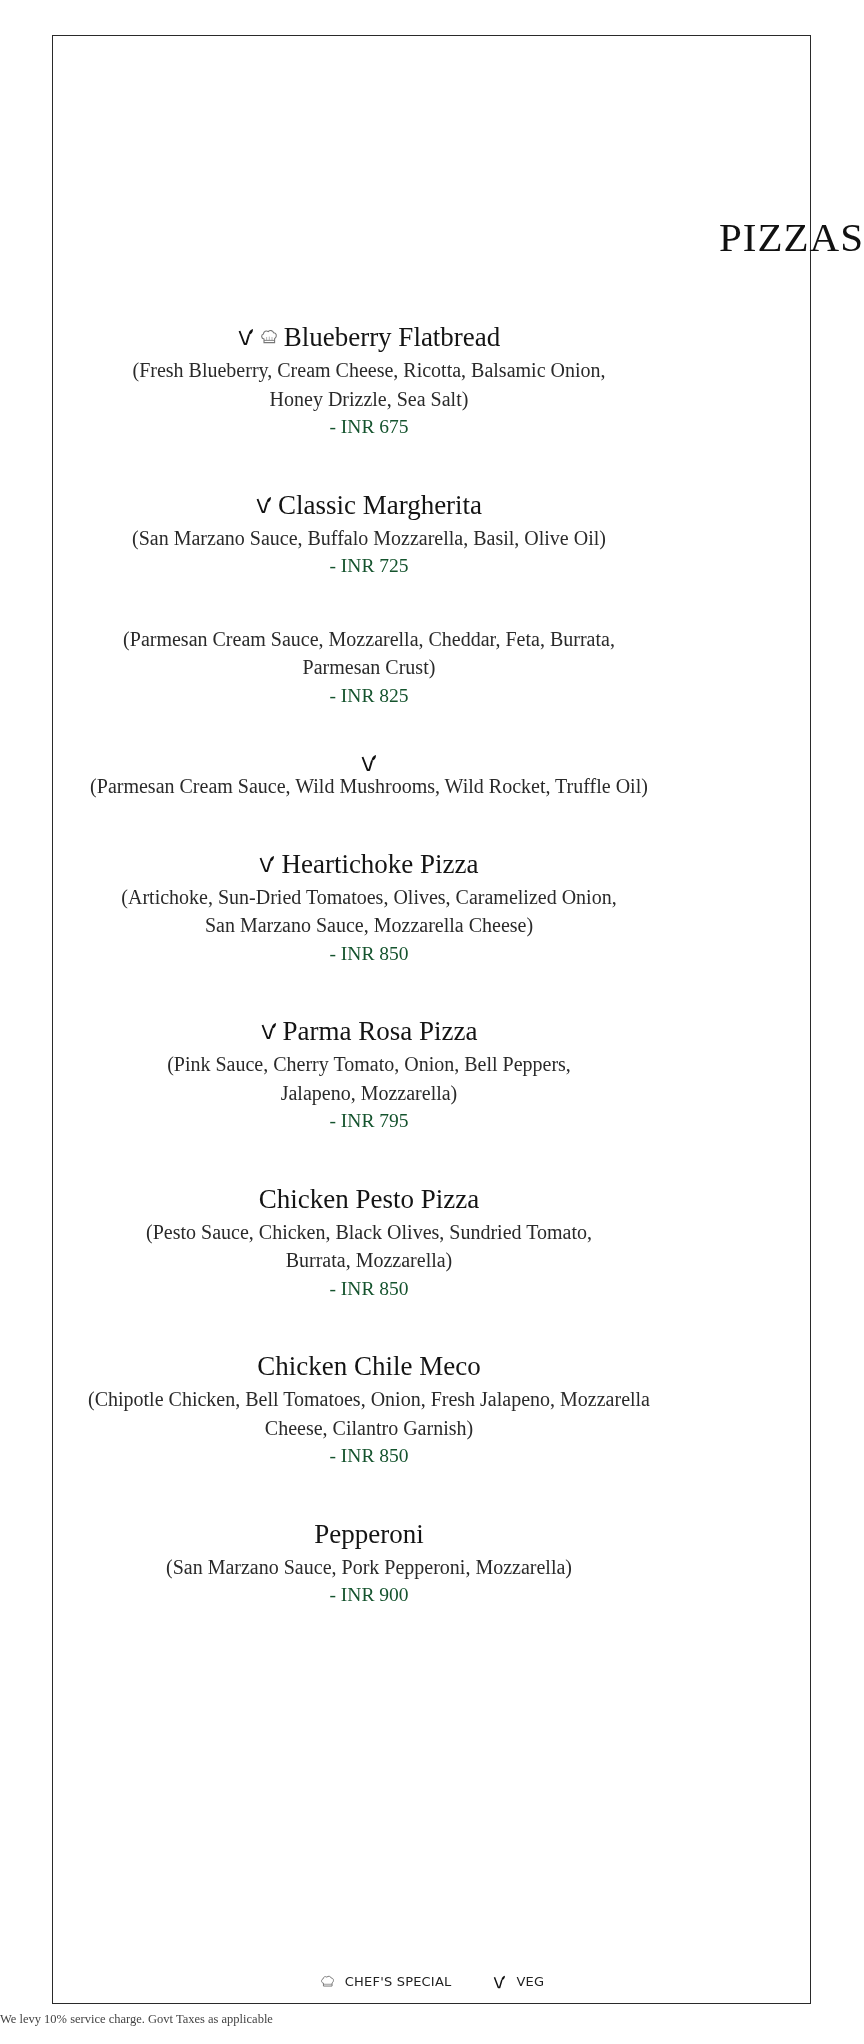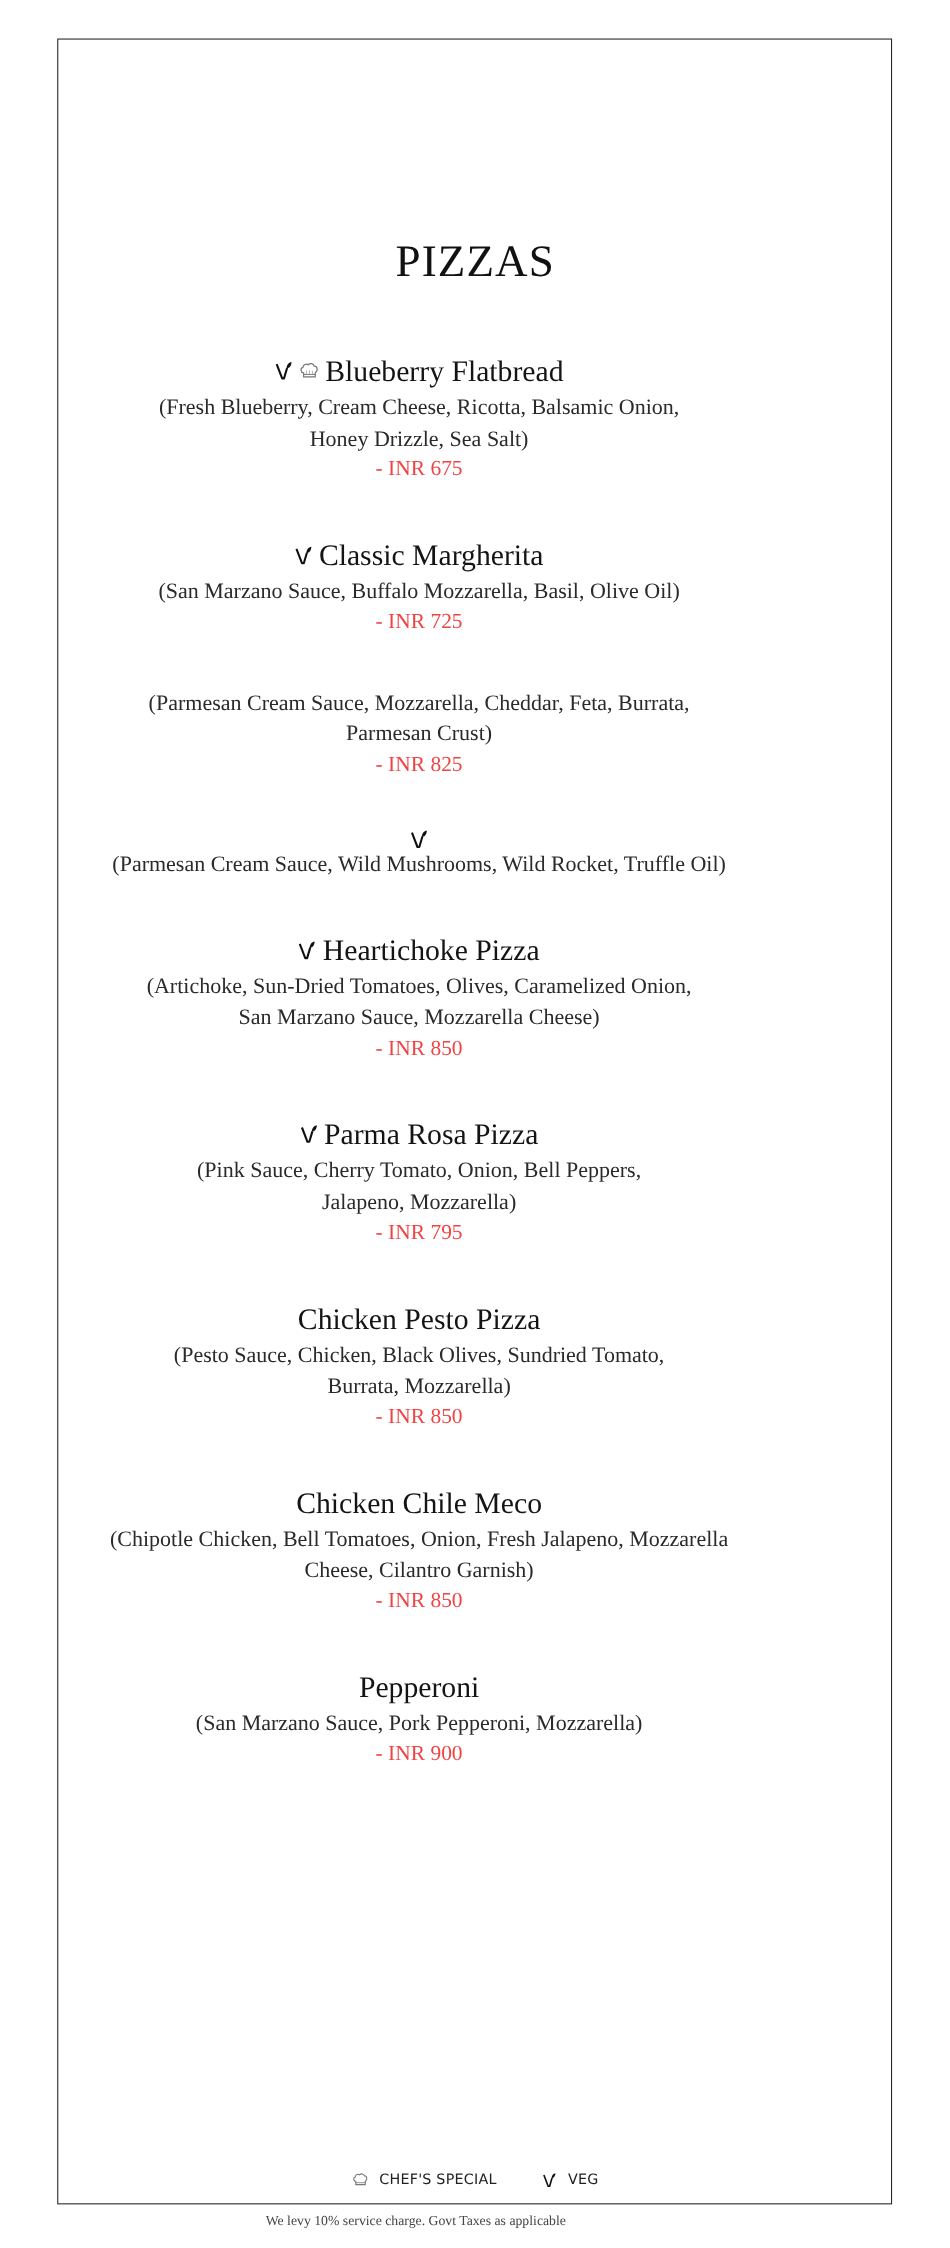--- a/index.html
+++ b/index.html
@@ -22,34 +22,33 @@
     width: 759px;
     height: 1969px;
     border: 1.5px solid #2a2a2a;
     box-sizing: border-box;
   }
   .section-title {
     position: absolute;
     left: 0;
     width: 864px;
     top: 207px;
-    text-align: center;
+    text-align: right;
     font-size: 41px;
     letter-spacing: 1px;
     color: #111;
     font-weight: normal;
     margin: 0;
     line-height: 60px;
   }
   .items {
     position: absolute;
     left: 0;
     top: 318px;
     width: 738px;
-    padding-left: 12px;
   }
   .item {
     text-align: center;
     margin: 0 auto;
     width: 620px;
   }
   .item-name {
     font-size: 27px;
     line-height: 38px;
     color: #141414;
@@ -60,21 +59,21 @@
   }
   .item-desc {
     font-size: 20px;
     line-height: 28.5px;
     color: #2a2a2a;
     padding: 0 10px;
   }
   .item-price {
     font-size: 19.5px;
     line-height: 28.5px;
-    color: #ef4444;
+    color: #14532d;
   }
   .icon {
     display: inline-block;
     vertical-align: middle;
   }
   .icon svg { display: block; }
   .legend {
     position: absolute;
     left: 0;
     width: 864px;
@@ -92,21 +91,21 @@
     display: flex;
     align-items: center;
     gap: 10px;
   }
   .legend-entry + .legend-entry { margin-left: 42px; text-align: right; }
   .footer-note {
     position: absolute;
     left: 0;
     width: 756px;
     top: 2012px;
-    text-align: center;
+    text-align: left;
     font-size: 12.5px;
     color: #444;
   }
 </style>
 </head>
 <body>
 
 <div class="menu-frame"></div>
 
 <h1 class="section-title">PIZZAS</h1>

